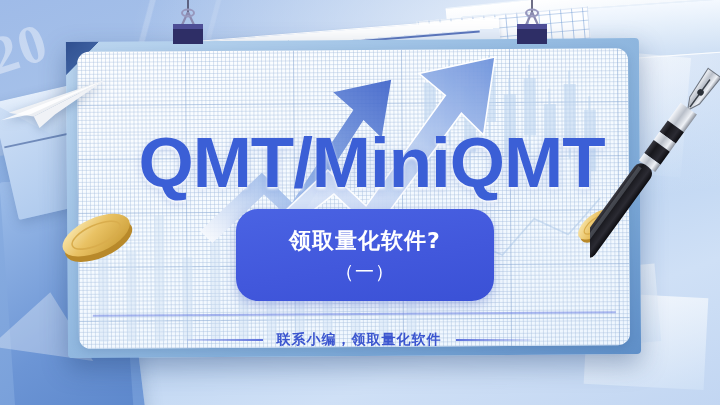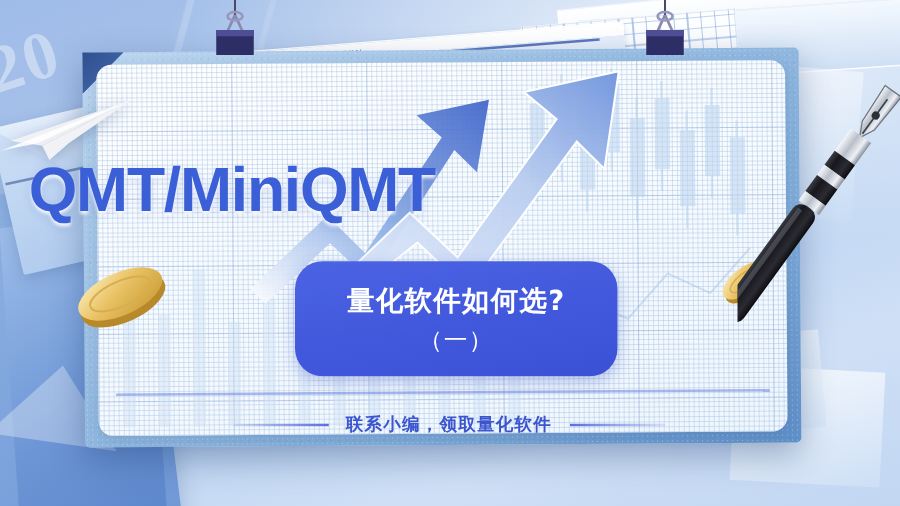--- a/index.html
+++ b/index.html
@@ -117,22 +117,22 @@
   .plane{position:absolute;left:0px;top:78px;width:108px;height:52px;filter:drop-shadow(0 3px 5px rgba(40,70,120,.3));}
 
   
   .coin-l{position:absolute;left:58px;top:202px;width:78px;height:70px;}
   .coin-r{position:absolute;left:572px;top:198px;width:50px;height:56px;}
 
   
   .pen{position:absolute;left:590px;top:52px;width:138px;height:250px;}
 
   
-  .title{position:absolute;left:0;right:0;top:127px;text-align:left;
-    font-size:50px;font-weight:700;letter-spacing:-1px;color:#3b5fd6;line-height:1;
+  .title{position:absolute;left:0;right:0;top:127px;text-align:center;
+    font-size:71px;font-weight:700;letter-spacing:-1px;color:#3b5fd6;line-height:1;
     font-family:"Liberation Sans","DejaVu Sans",sans-serif;
     text-shadow:0 2px 3px rgba(255,255,255,.9),0 3px 8px rgba(60,95,200,.22);margin-left:23px;}
 
   .subbox{position:absolute;left:236px;top:209px;width:258px;height:92px;border-radius:22px;
     background:linear-gradient(170deg,#4a63e3 0%,#4258dc 55%,#3a51d6 100%);
     box-shadow:0 4px 12px rgba(50,75,190,.3);
     display:flex;flex-direction:column;align-items:center;justify-content:center;gap:3px;}
   .subbox-l1{color:#fff;font-size:22px;font-weight:700;letter-spacing:1px;
     font-family:"DejaVu Sans","Liberation Sans",sans-serif;}
   .subbox-l2{color:#fff;font-size:19px;font-weight:400;letter-spacing:1px;
@@ -323,21 +323,21 @@
     <line x1="20" y1="0" x2="20" y2="14" stroke="#4a4a68" stroke-width="1.6"></line>
     <path d="M20 14 L8 40 M20 14 L32 40" stroke="#8a8ab0" stroke-width="2.2" fill="none"></path>
     <ellipse cx="20" cy="15" rx="6" ry="3.4" fill="none" stroke="#9797bd" stroke-width="2"></ellipse>
     <rect x="5" y="26" width="30" height="20" fill="#2e2e66"></rect>
     <rect x="5" y="26" width="30" height="5" fill="#4e4e96"></rect>
   </svg>
 
   <div class="title">QMT/MiniQMT</div>
 
   <div class="subbox">
-    <div class="subbox-l1">量化软件如何选?</div>
+    <div class="subbox-l1">领取量化软件?</div>
     <div class="subbox-l2">（一）</div>
   </div>
 
   <div class="footer">
     <span class="fline"></span>
     <span class="ftext">联系小编，领取量化软件</span>
     <span class="fline right"></span>
   </div>
 
 </div>

